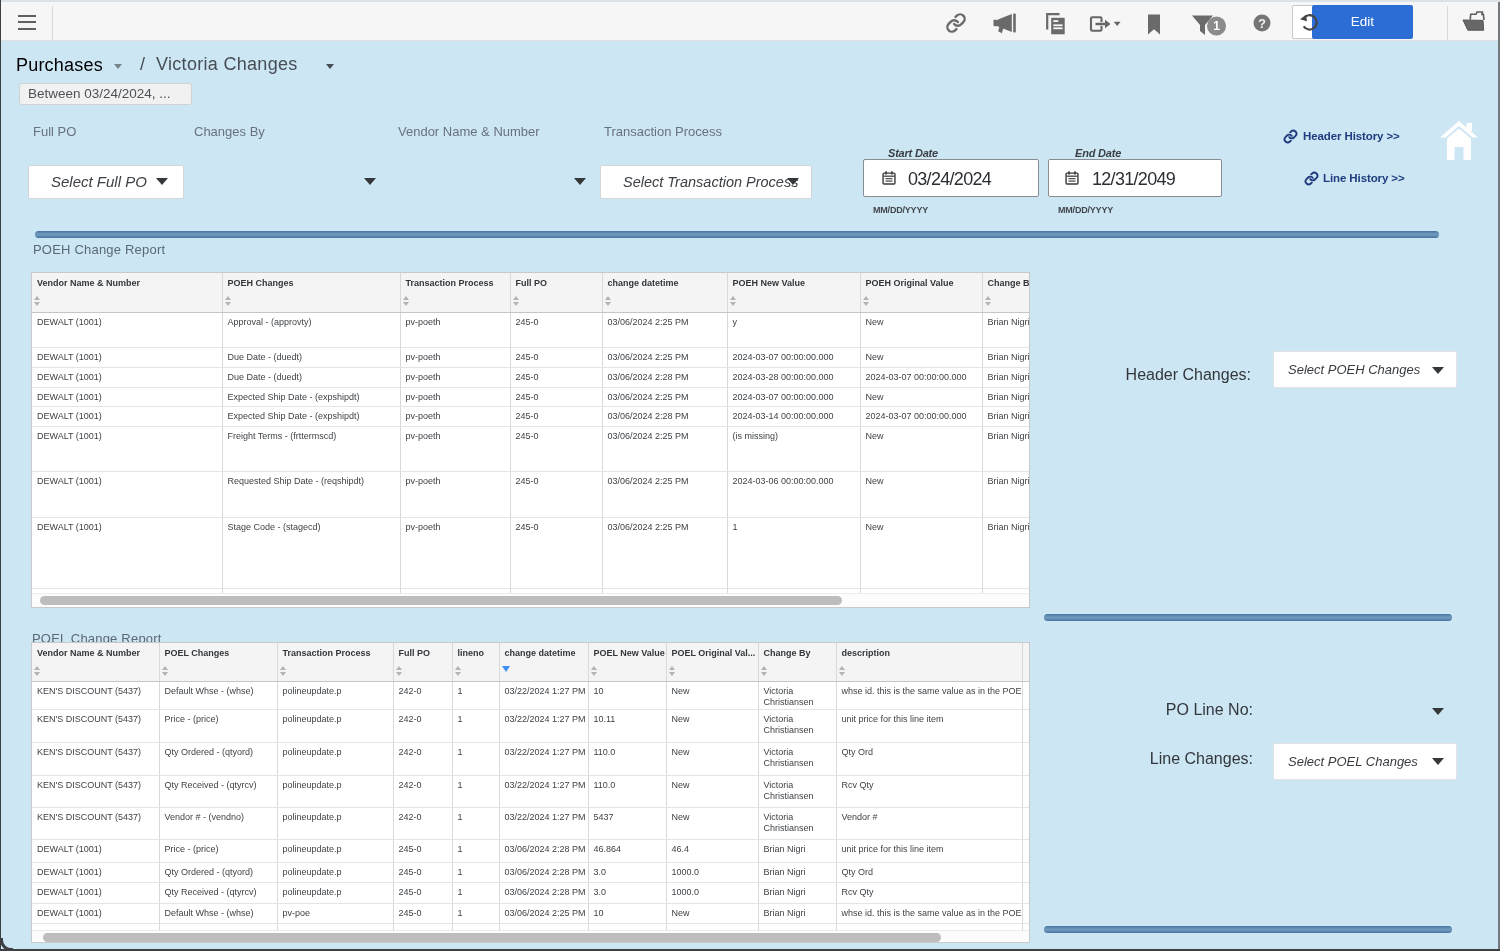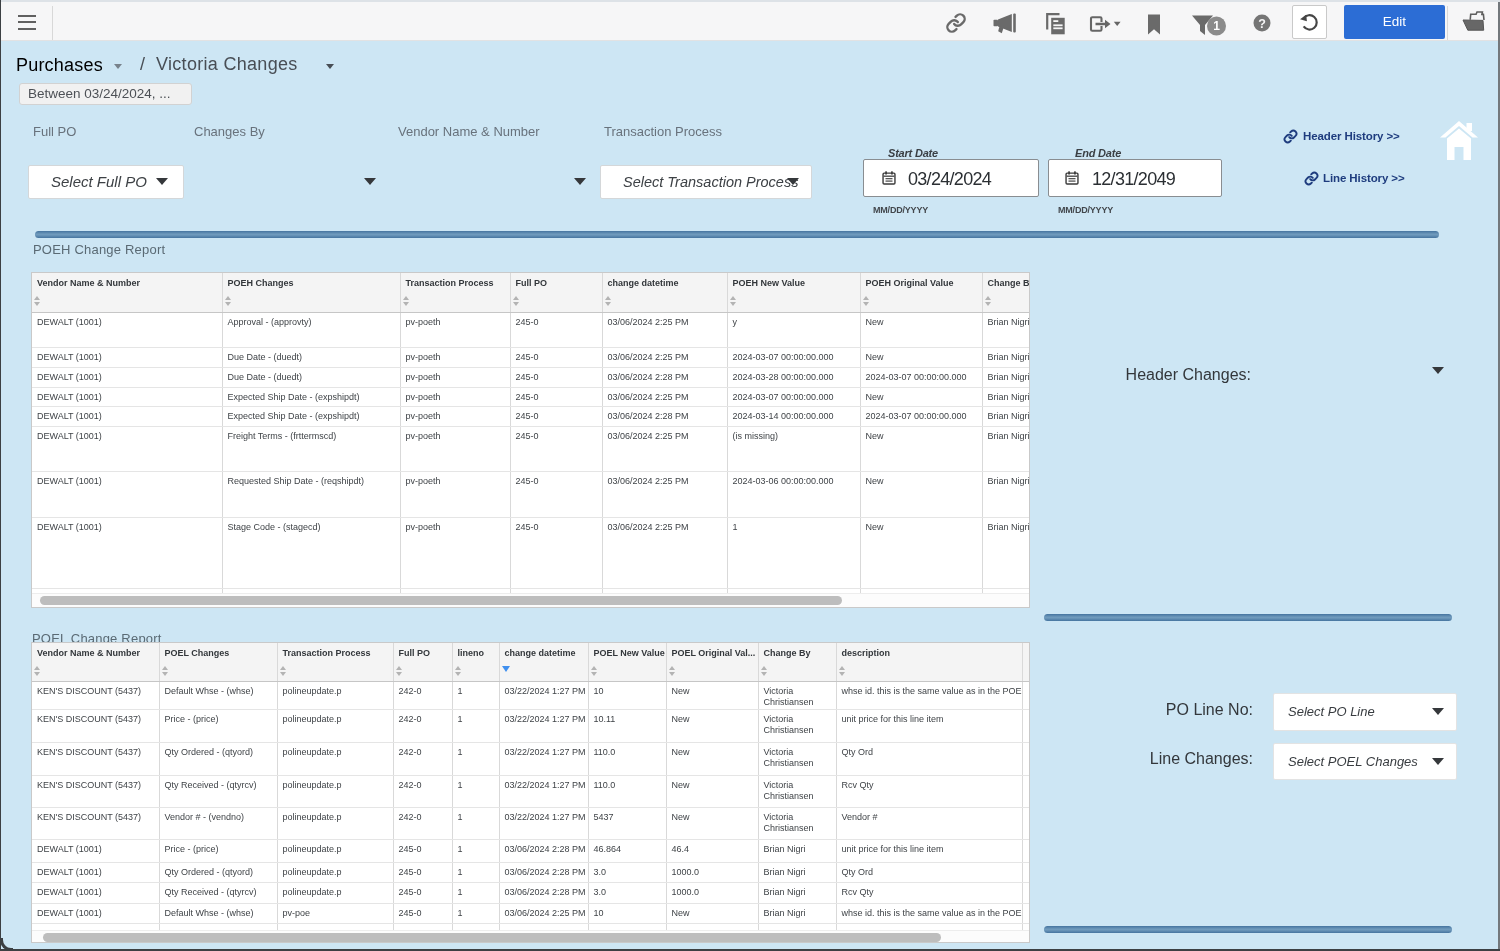--- a/index.html
+++ b/index.html
@@ -8,21 +8,21 @@
 .abs{position:absolute;}
 #app{position:relative;width:1500px;height:951px;overflow:hidden;background:#cde6f4;}
 
 #topstrip{left:0;top:0;width:1500px;height:2px;background:#dde2e7;}
 #toolbar{left:0;top:2px;width:1500px;height:39px;background:#f6f6f7;border-bottom:1px solid #e2e2e3;}
 .ham b{display:block;position:absolute;left:0;width:18px;height:2px;background:#606060;}
 #tbdiv1{left:52px;top:6px;width:1px;height:34px;background:#d8d8d8;}
 #tbdiv2{left:1447px;top:6px;width:1px;height:34px;background:#d8d8d8;}
 .icn{position:absolute;z-index:3;}
 #refreshbtn{left:1292px;top:5px;width:35px;height:34px;background:#fff;border:1px solid #c9c9c9;border-radius:2px;}
-#editbtn{left:1344px;top:5px;width:101px;height:34px;background:#2c6dd5;border-radius:2px;color:#fff;font-size:13.5px;text-align:center;line-height:34px;}
+#editbtn{left:1312px;top:5px;width:101px;height:34px;background:#2c6dd5;border-radius:2px;color:#fff;font-size:13.5px;text-align:center;line-height:34px;}
 
 .crumb1{color:#000000;font-size:18px;letter-spacing:.2px;}
 .crumb2{color:#484e55;font-size:18px;letter-spacing:.3px;}
 .caret{display:inline-block;width:0;height:0;border-left:4.5px solid transparent;border-right:4.5px solid transparent;}
 #chip{left:19px;top:83px;width:173px;height:22px;background:#f1f1f1;border:1px solid #d2d2d2;border-radius:3px;color:#4d5156;font-size:13.5px;line-height:20px;padding-left:8px;}
 .flabel{color:#68727c;font-size:13px;top:124px;}
 .sel{top:165px;height:34px;background:#fff;border:1px solid #d4d7d9;border-radius:2px;color:#3d4145;font-style:italic;font-size:15px;line-height:32px;padding-left:22px;white-space:nowrap;overflow:hidden;}
 .selcaret{position:absolute;width:0;height:0;border-left:6.5px solid transparent;border-right:6.5px solid transparent;border-top:7.5px solid #35383b;}
 .datef{top:159px;height:38px;background:#fff;border:1px solid #898d91;border-radius:2px;}
 .datetxt{color:#2b2f33;font-size:18px;letter-spacing:-0.7px;position:absolute;top:11px;}
@@ -336,20 +336,21 @@
             <td>Brian Nigri</td>
           </tr>
       </tbody>
     </table>
     <div class="hsb" style="top:320px;height:15px;">
         <b style="left:8px;width:802px;"></b>
       </div>
   </div>
 
   <div class="rlabel" style="left:1051px;top:366px;width:200px;">Header Changes:</div>
+  <div class="rdrop" style="top:351px;height:37px;line-height:35px;">Select POEH Changes</div>
   <div class="abs selcaret" style="left:1432px;top:367px;border-left-width:6.5px;border-right-width:6.5px;border-top-width:7.5px;"></div>
 
   <div class="bluebar" style="left:1044px;top:614px;width:408px;"></div>
 
   <div class="sectitle" style="left:32px;top:611px;margin-top:20px;">POEL Change Report</div>
   <div class="twrap" style="top:642px;height:301px;">
     <table style="width:1040px;">
       <colgroup>
           <col style="width:127px">
           <col style="width:118px">
@@ -569,21 +570,20 @@
             <td></td>
           </tr>
       </tbody>
     </table>
     <div class="hsb" style="top:287px;height:14px;">
         <b style="left:11px;width:898px;"></b>
       </div>
   </div>
 
   <div class="rlabel" style="left:1053px;top:701px;width:200px;">PO Line No:</div>
-  <div class="rdrop" style="top:693px;height:38px;line-height:36px;">Select PO Line</div>
   <div class="abs selcaret" style="left:1432px;top:708px;border-left-width:6.5px;border-right-width:6.5px;border-top-width:7.5px;"></div>
   <div class="rlabel" style="left:1053px;top:750px;width:200px;">Line Changes:</div>
   <div class="rdrop" style="top:743px;height:37px;line-height:35px;">Select POEL Changes</div>
   <div class="abs selcaret" style="left:1432px;top:758px;border-left-width:6.5px;border-right-width:6.5px;border-top-width:7.5px;"></div>
 
   <div class="bluebar" style="left:1044px;top:926px;width:408px;"></div>
 
   <div class="abs" id="edgeR"></div>
   <div class="abs" id="edgeL"></div>
   <div class="abs" id="edgeB"></div>

